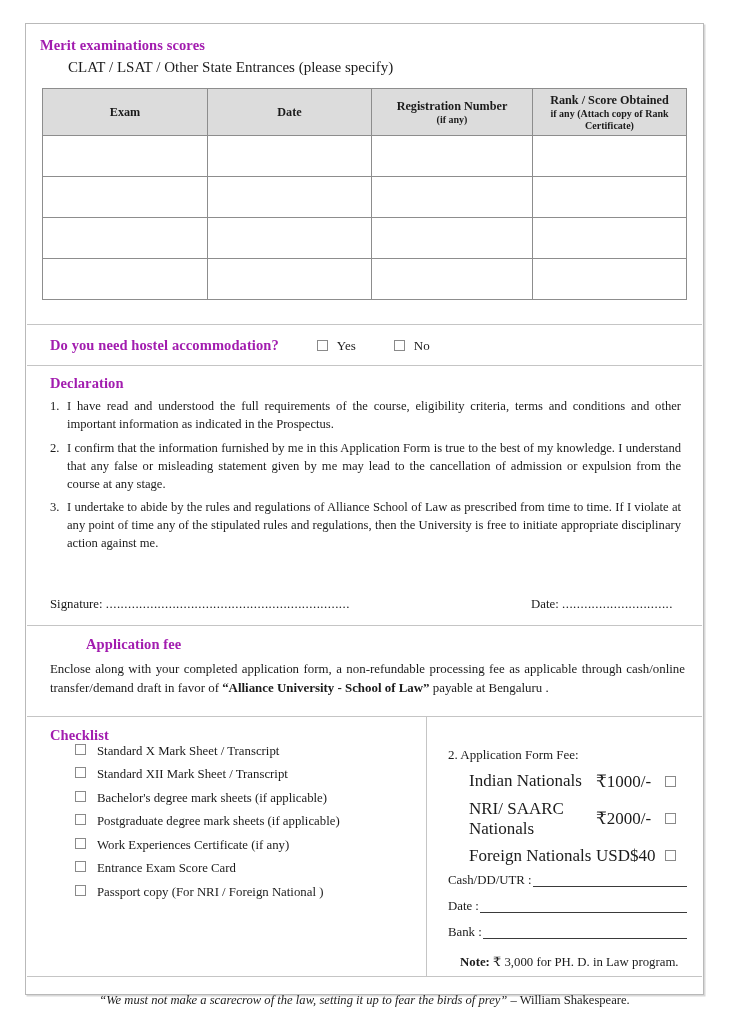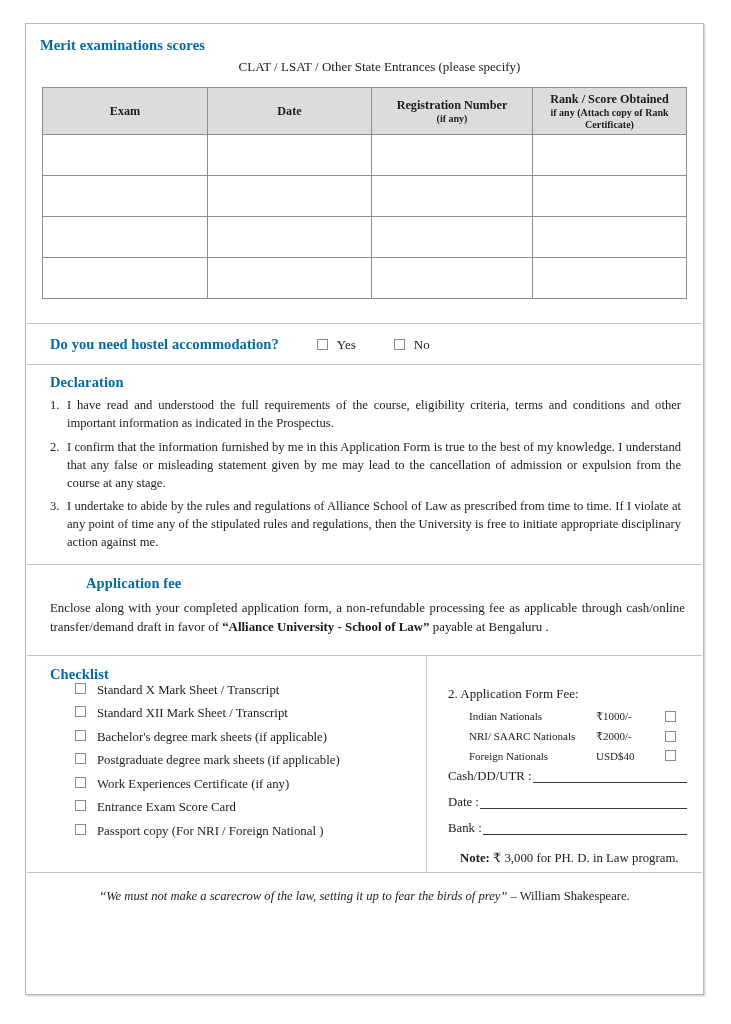--- a/index.html
+++ b/index.html
@@ -32,35 +32,34 @@
     position: relative;
     box-sizing: border-box;
   }
   .divider {
     height: 1px;
     background: #c5c5c5;
     margin: 0 1px;
   }
 
   h2.heading {
-    color: #0369a1;
+    color: #a21caf;
     font-weight: bold;
     font-size: 14.5px;
     margin: 0;
     letter-spacing: .1px;
   }
 
   
   #merit {
     padding: 13px 12px 12px 12px;
   }
   #merit h2 { margin-left: 2px; }
   .subtitle {
-    text-align: center;
-    font-size: 13px;
+    font-size: 15px;
     margin: 5px 0 5px 30px;
   }
   table.exam {
     width: 645px;
     border-collapse: collapse;
     margin: 12px auto;
     table-layout: fixed;
   }
   table.exam th, table.exam td {
     border: 1px solid #8d8d8d;
@@ -171,21 +170,21 @@
     align-items: flex-start;
     margin: 0 0 8.5px 0;
     padding-left: 25px;
     font-size: 12.8px;
   }
   .cl-item .chk { margin-right: 11px; flex: 0 0 auto; }
 
   .fee-row {
     display: flex;
     align-items: center;
-    font-size: 11px;
+    font-size: 17px;
     margin: 0 0 7px 0;
     padding-left: 21px;
   }
   .fee-row .fname { width: 127px; }
   .fee-row .famt { width: 62px; }
   .fee-row .chk { margin-left: 7px; }
 
   .line-field {
     display: flex;
     align-items: flex-start;
@@ -288,20 +287,30 @@
 
   <div class="divider"></div>
 
   <section class="sec" id="declaration">
     <h2 class="heading">Declaration</h2>
     <ol class="decl">
       <li>I have read and understood the full requirements of the course, eligibility criteria, terms and conditions and other important information as indicated in the Prospectus.</li>
       <li>I confirm that the information furnished by me in this Application Form is true to the best of my knowledge. I understand that any false or misleading statement given by me may lead to the cancellation of admission or expulsion from the course at any stage.</li>
       <li>I undertake to abide by the rules and regulations of Alliance School of Law as prescribed from time to time. If I violate at any point of time any of the stipulated rules and regulations, then the University is free to initiate appropriate disciplinary action against me.</li>
     </ol>
+    <div class="sign-row">
+      <div>
+        <span>Signature:</span>
+        <span class="dots">..................................................................</span>
+      </div>
+      <div>
+        <span>Date:</span>
+        <span class="dots">..............................</span>
+      </div>
+    </div>
   </section>
 
   <div class="divider"></div>
 
   <section class="sec" id="appfee">
     <h2 class="heading">Application fee</h2>
     <p><span>Enclose along with your completed application form, a non-refundable processing fee as applicable through cash/online transfer/demand draft in favor of </span><span class="bold">“Alliance University - School of Law”</span><span> payable at Bengaluru .</span></p>
   </section>
 
   <div class="divider"></div>

